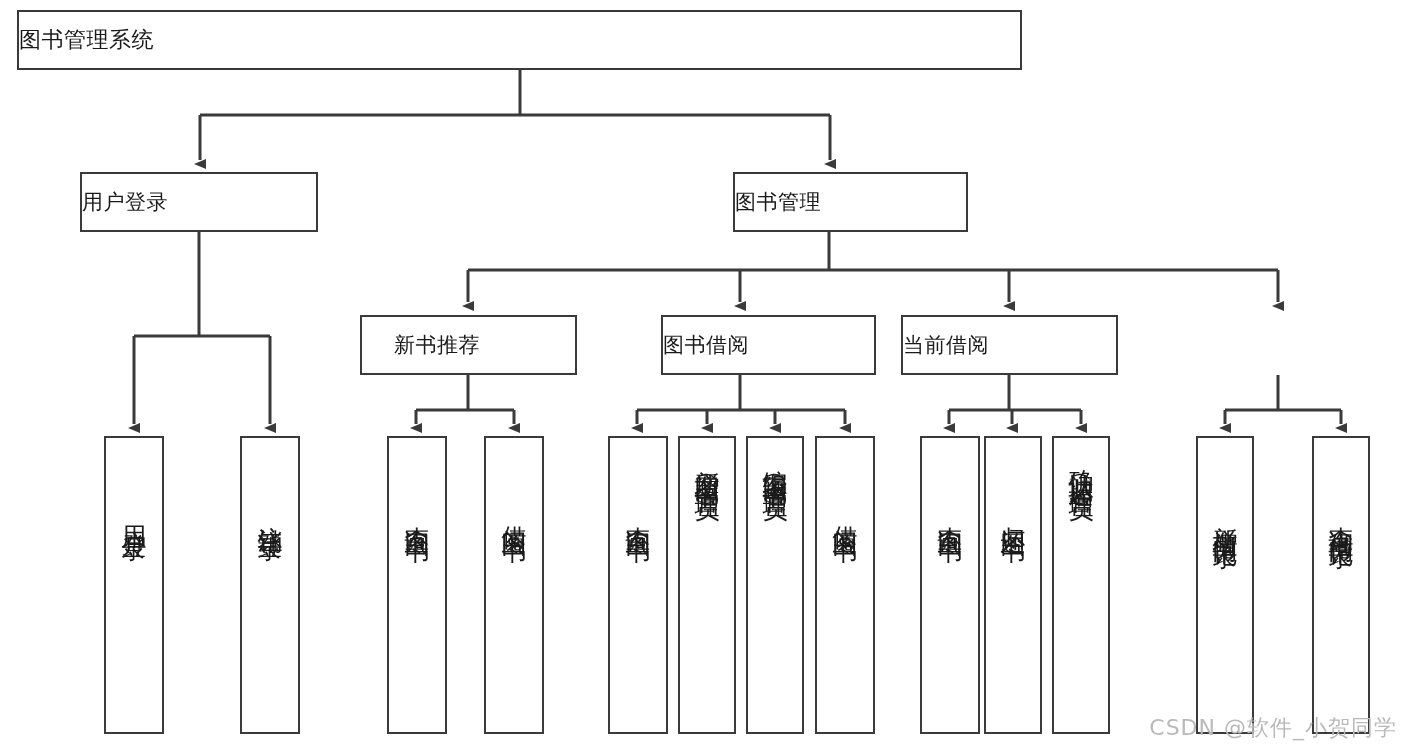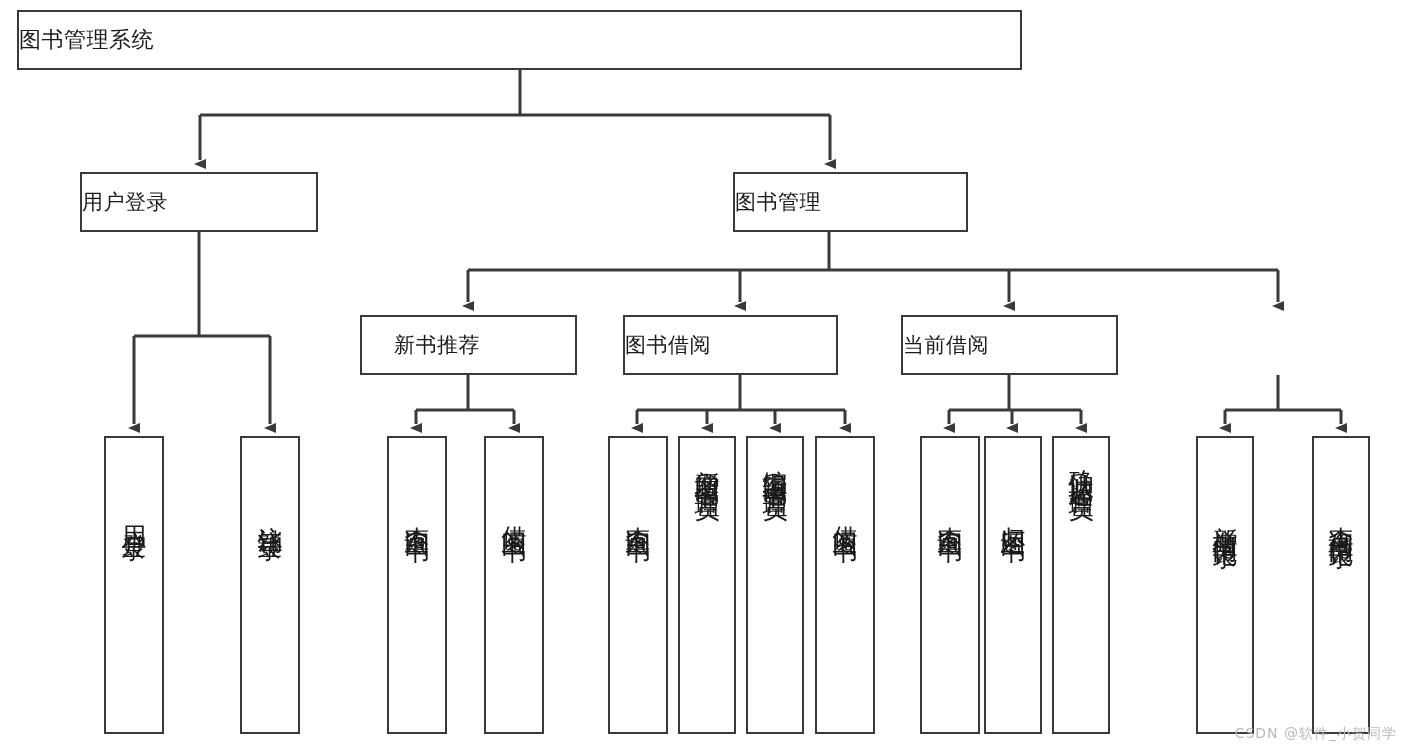--- a/index.html
+++ b/index.html
@@ -64,21 +64,21 @@
   .node.v.mid .label {
     margin-top: 68px;
   }
   .node.v.top .label {
     margin-top: 12px;
   }
   .watermark {
     position: absolute;
     right: 8px;
     bottom: 4px;
-    font-size: 14px;
+    font-size: 22px;
     color: #b9b9b9;
     letter-spacing: 1px;
     white-space: nowrap;
   }
 </style>
 </head>
 <body>
 
 <div id="canvas">
 
@@ -139,21 +139,21 @@
   <div class="node h" style="left:80px; top:172px; width:238px; height:60px;">
     <span class="label">用户登录</span>
   </div>
   <div class="node h" style="left:711px; top:172px; width:235px; height:60px;margin-left:22px;">
     <span class="label">图书管理</span>
   </div>
 
   <div class="node h" style="left:360px; top:315px; width:217px; height:60px;padding-left:32px;">
     <span class="label">新书推荐</span>
   </div>
-  <div class="node h" style="left:623px; top:315px; width:215px; height:60px;">
+  <div class="node h" style="left:661px; top:315px; width:215px; height:60px;">
     <span class="label">图书借阅</span>
   </div>
   <div class="node h" style="left:901px; top:315px; width:217px; height:60px;">
     <span class="label">当前借阅</span>
   </div>
 
   <div class="node v mid" style="left:104px; top:436px; width:60px; height:298px;">
     <span class="label">用户登录</span>
   </div>
   <div class="node v mid" style="left:240px; top:436px; width:60px; height:298px;">

